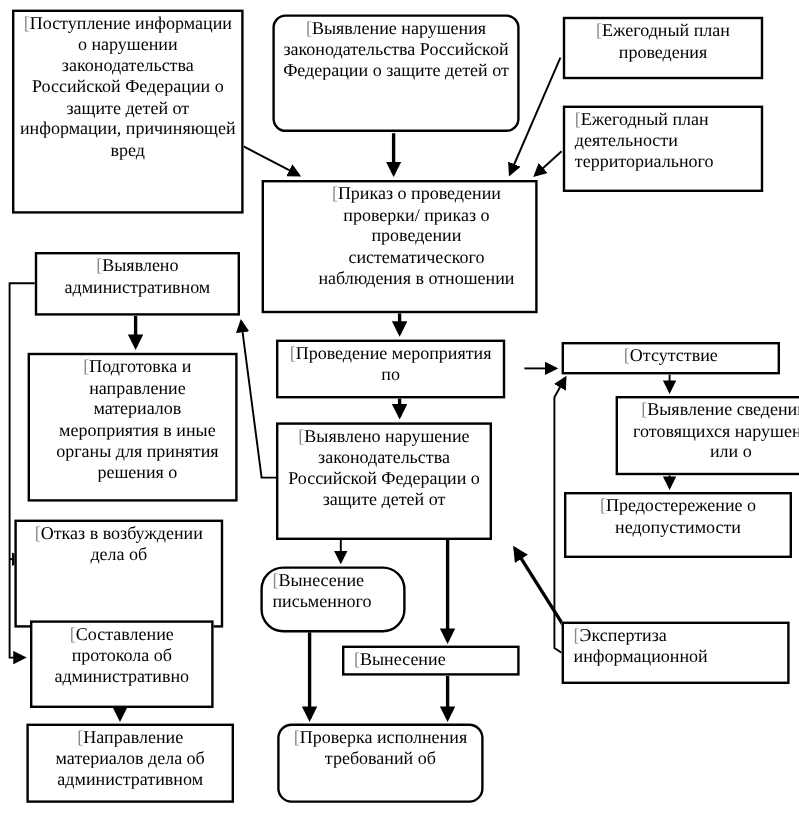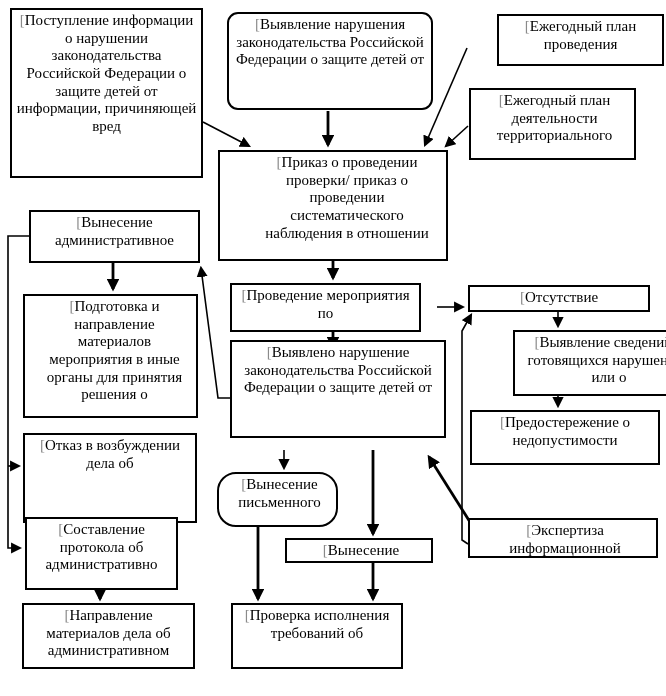--- a/index.html
+++ b/index.html
@@ -15,21 +15,21 @@
     box-sizing:border-box;
     border:2px solid #000000;
     background:#ffffff;
     color:#000000;
     font-size:15px;
     line-height:1.18;
     text-align:center;
     padding:2px 4px;
     overflow:hidden;
   }
-  .node.left { text-align:center; padding-left:8px; }
+  .node.left { text-align:left; padding-left:8px; }
   .bracket { color:#8a8a8a; font-weight:normal; }
   svg#connectors { position:absolute; left:0; top:0; width:666px; height:696px; }
   .ln  { stroke:#000000; stroke-width:1.6; fill:none; }
   .lnT { stroke:#000000; stroke-width:2.8; fill:none; }
 </style>
 </head>
 <body>
 
 <div id="canvas">
 
@@ -84,81 +84,81 @@
   </svg>
 
   <div class="node" style="left:10px; top:8px; width:193px; height:170px;">
     <span class="bracket">[</span><span>Поступление информации о нарушении законодательства Российской Федерации о защите детей от информации, причиняющей вред</span>
   </div>
 
   <div class="node" style="left:227px; top:12px; width:206px; height:98px;border-radius:11px;">
     <span class="bracket">[</span><span>Выявление нарушения законодательства Российской Федерации о защите детей от</span>
   </div>
 
-  <div class="node" style="left:469px; top:14px; width:167px; height:52px;margin-left:28px;">
+  <div class="node" style="left:469px; top:14px; width:167px; height:52px;">
     <span class="bracket">[</span><span>Ежегодный план проведения</span>
   </div>
 
   <div class="node left" style="left:469px; top:88px; width:167px; height:72px;">
     <span class="bracket">[</span><span>Ежегодный план деятельности территориального</span>
   </div>
 
   <div class="node" style="left:218px; top:150px; width:230px; height:111px;padding-left:32px;">
     <span class="bracket">[</span><span>Приказ о проведении проверки/ приказ о проведении систематического наблюдения в отношении</span>
   </div>
 
   <div class="node" style="left:230px; top:283px; width:191px; height:49px;">
     <span class="bracket">[</span><span>Проведение мероприятия по</span>
   </div>
 
-  <div class="node" style="left:230px; top:340px; width:216px; height:98px;">
+  <div class="node" style="left:230px; top:352px; width:180px; height:98px;">
     <span class="bracket">[</span><span>Выявлено нарушение законодательства Российской Федерации о защите детей от</span>
   </div>
 
   <div class="node" style="left:468px; top:285px; width:182px; height:27px;">
     <span class="bracket">[</span><span>Отсутствие</span>
   </div>
 
   <div class="node" style="left:470px; top:330px; width:192px; height:66px;margin-left:43px;">
     <span class="bracket">[</span><span>Выявление сведений о готовящихся нарушениях или о</span>
   </div>
 
   <div class="node" style="left:470px; top:410px; width:190px; height:55px;">
     <span class="bracket">[</span><span>Предостережение о недопустимости</span>
   </div>
 
-  <div class="node left" style="left:468px; top:518px; width:190px; height:40px;">
+  <div class="node left" style="left:468px; top:518px; width:190px; height:52px;">
     <span class="bracket">[</span><span>Экспертиза информационной</span>
   </div>
 
   <div class="node" style="left:29px; top:210px; width:171px; height:53px;">
-    <span class="bracket">[</span><span>Вынесение административное</span>
+    <span class="bracket">[</span><span>Выявлено административном</span>
   </div>
 
   <div class="node" style="left:23px; top:294px; width:175px; height:124px;padding-left:12px;">
     <span class="bracket">[</span><span>Подготовка и направление материалов мероприятия в иные органы для принятия решения о</span>
   </div>
 
-  <div class="node" style="left:23px; top:433px; width:174px; height:90px;">
+  <div class="node" style="left:12px; top:433px; width:174px; height:90px;">
     <span class="bracket">[</span><span>Отказ в возбуждении дела об</span>
   </div>
 
   <div class="node" style="left:25px; top:517px; width:153px; height:73px;">
     <span class="bracket">[</span><span>Составление протокола об административно</span>
   </div>
 
   <div class="node" style="left:22px; top:603px; width:173px; height:66px;text-align:center;">
     <span class="bracket">[</span><span>Направление материалов дела об административном</span>
   </div>
 
   <div class="node left" style="left:217px; top:472px; width:121px; height:55px;border-radius:19px;">
     <span class="bracket">[</span><span>Вынесение письменного</span>
   </div>
 
   <div class="node left" style="left:285px; top:538px; width:148px; height:25px;">
     <span class="bracket">[</span><span>Вынесение</span>
   </div>
 
-  <div class="node" style="left:231px; top:603px; width:172px; height:66px;">
+  <div class="node" style="left:231px; top:603px; width:172px; height:66px;border-radius:12px;">
     <span class="bracket">[</span><span>Проверка исполнения требований об</span>
   </div>
 
 </div>
 
 </body></html>

